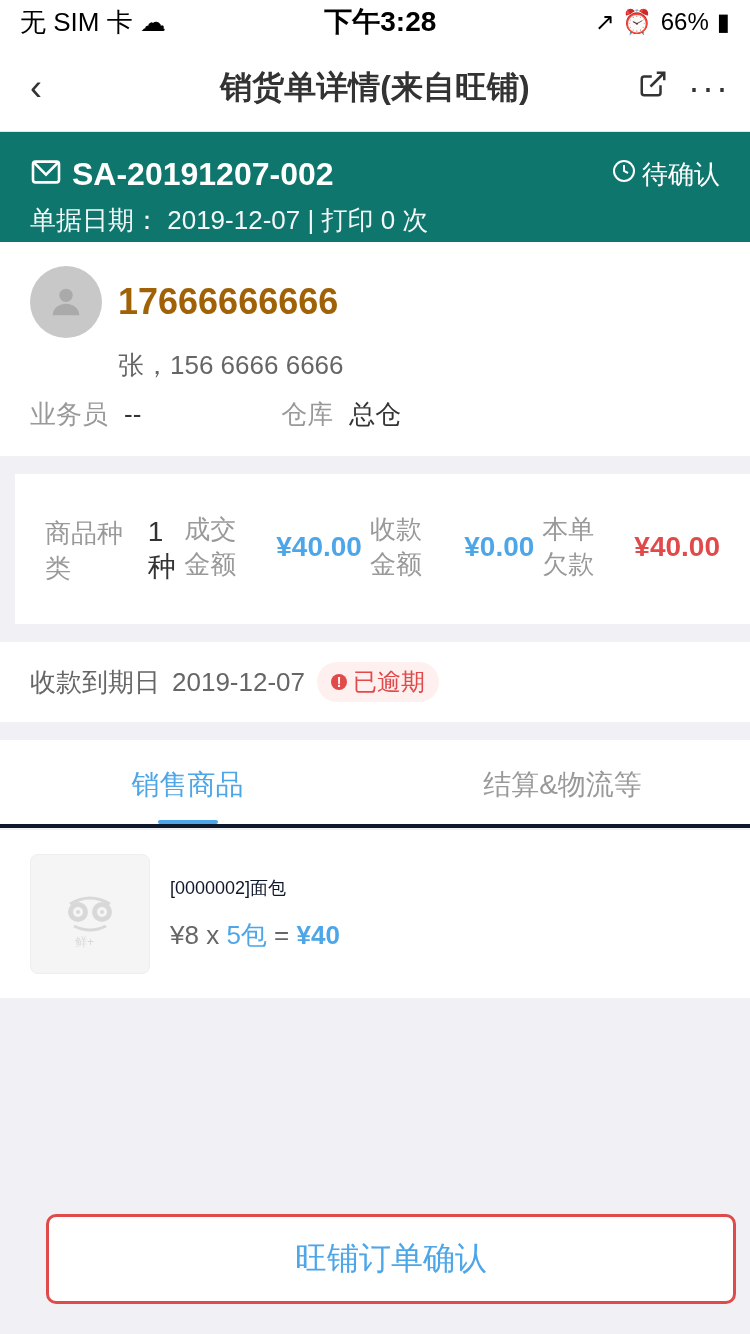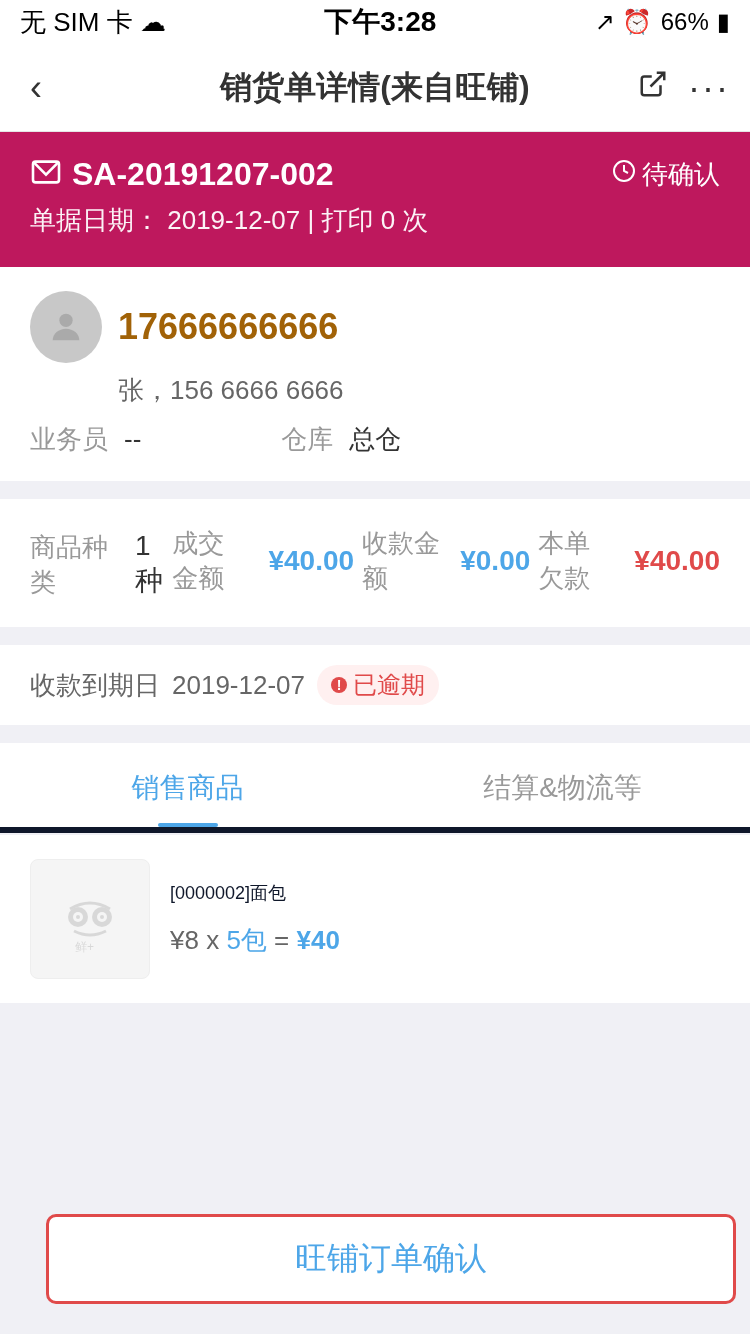--- a/index.html
+++ b/index.html
@@ -62,22 +62,22 @@
       gap: 20px;
     }
     .nav-icon {
       font-size: 30px;
       color: #333;
       cursor: pointer;
     }
 
     
     .order-header {
-      background: #be185d;
-      padding: 24px 30px 29px;
+      background: #0f766e;
+      padding: 24px 30px 4px;
       display: flex;
       flex-direction: column;
       gap: 10px;
     }
     .order-header-top {
       display: flex;
       align-items: center;
       justify-content: space-between;
     }
     .order-id {
@@ -147,25 +147,26 @@
       gap: 16px;
       font-size: 26px;
       color: #666;
     }
     .meta-label { color: #999; }
     .meta-value { color: #333; }
 
     
     .summary-section {
       background: #fff;
-      padding: 27px 30px;
+      padding: 38px 30px;
       margin-bottom: 2px;
       display: flex;
       align-items: flex-start;
       justify-content: center;
+      margin-left: 15px;
     }
     .summary-left {
       display: flex;
       align-items: center;
       gap: 16px;
       font-size: 26px;
       color: #666;
       padding-top: 4px;
     }
     .summary-label { color: #999; }
@@ -219,21 +220,21 @@
       font-weight: 700;
     }
 
     
     .tabs-section {
       background: #fff;
       margin-bottom: 2px;
     }
     .tabs-row {
       display: flex;
-      border-bottom: 6px solid #0f172a;
+      border-bottom: 4px solid #0f172a;
     }
     .tab-item {
       flex: 1;
       text-align: center;
       padding: 26px 0 20px;
       font-size: 28px;
       color: #999;
       cursor: pointer;
       position: relative;
     }

